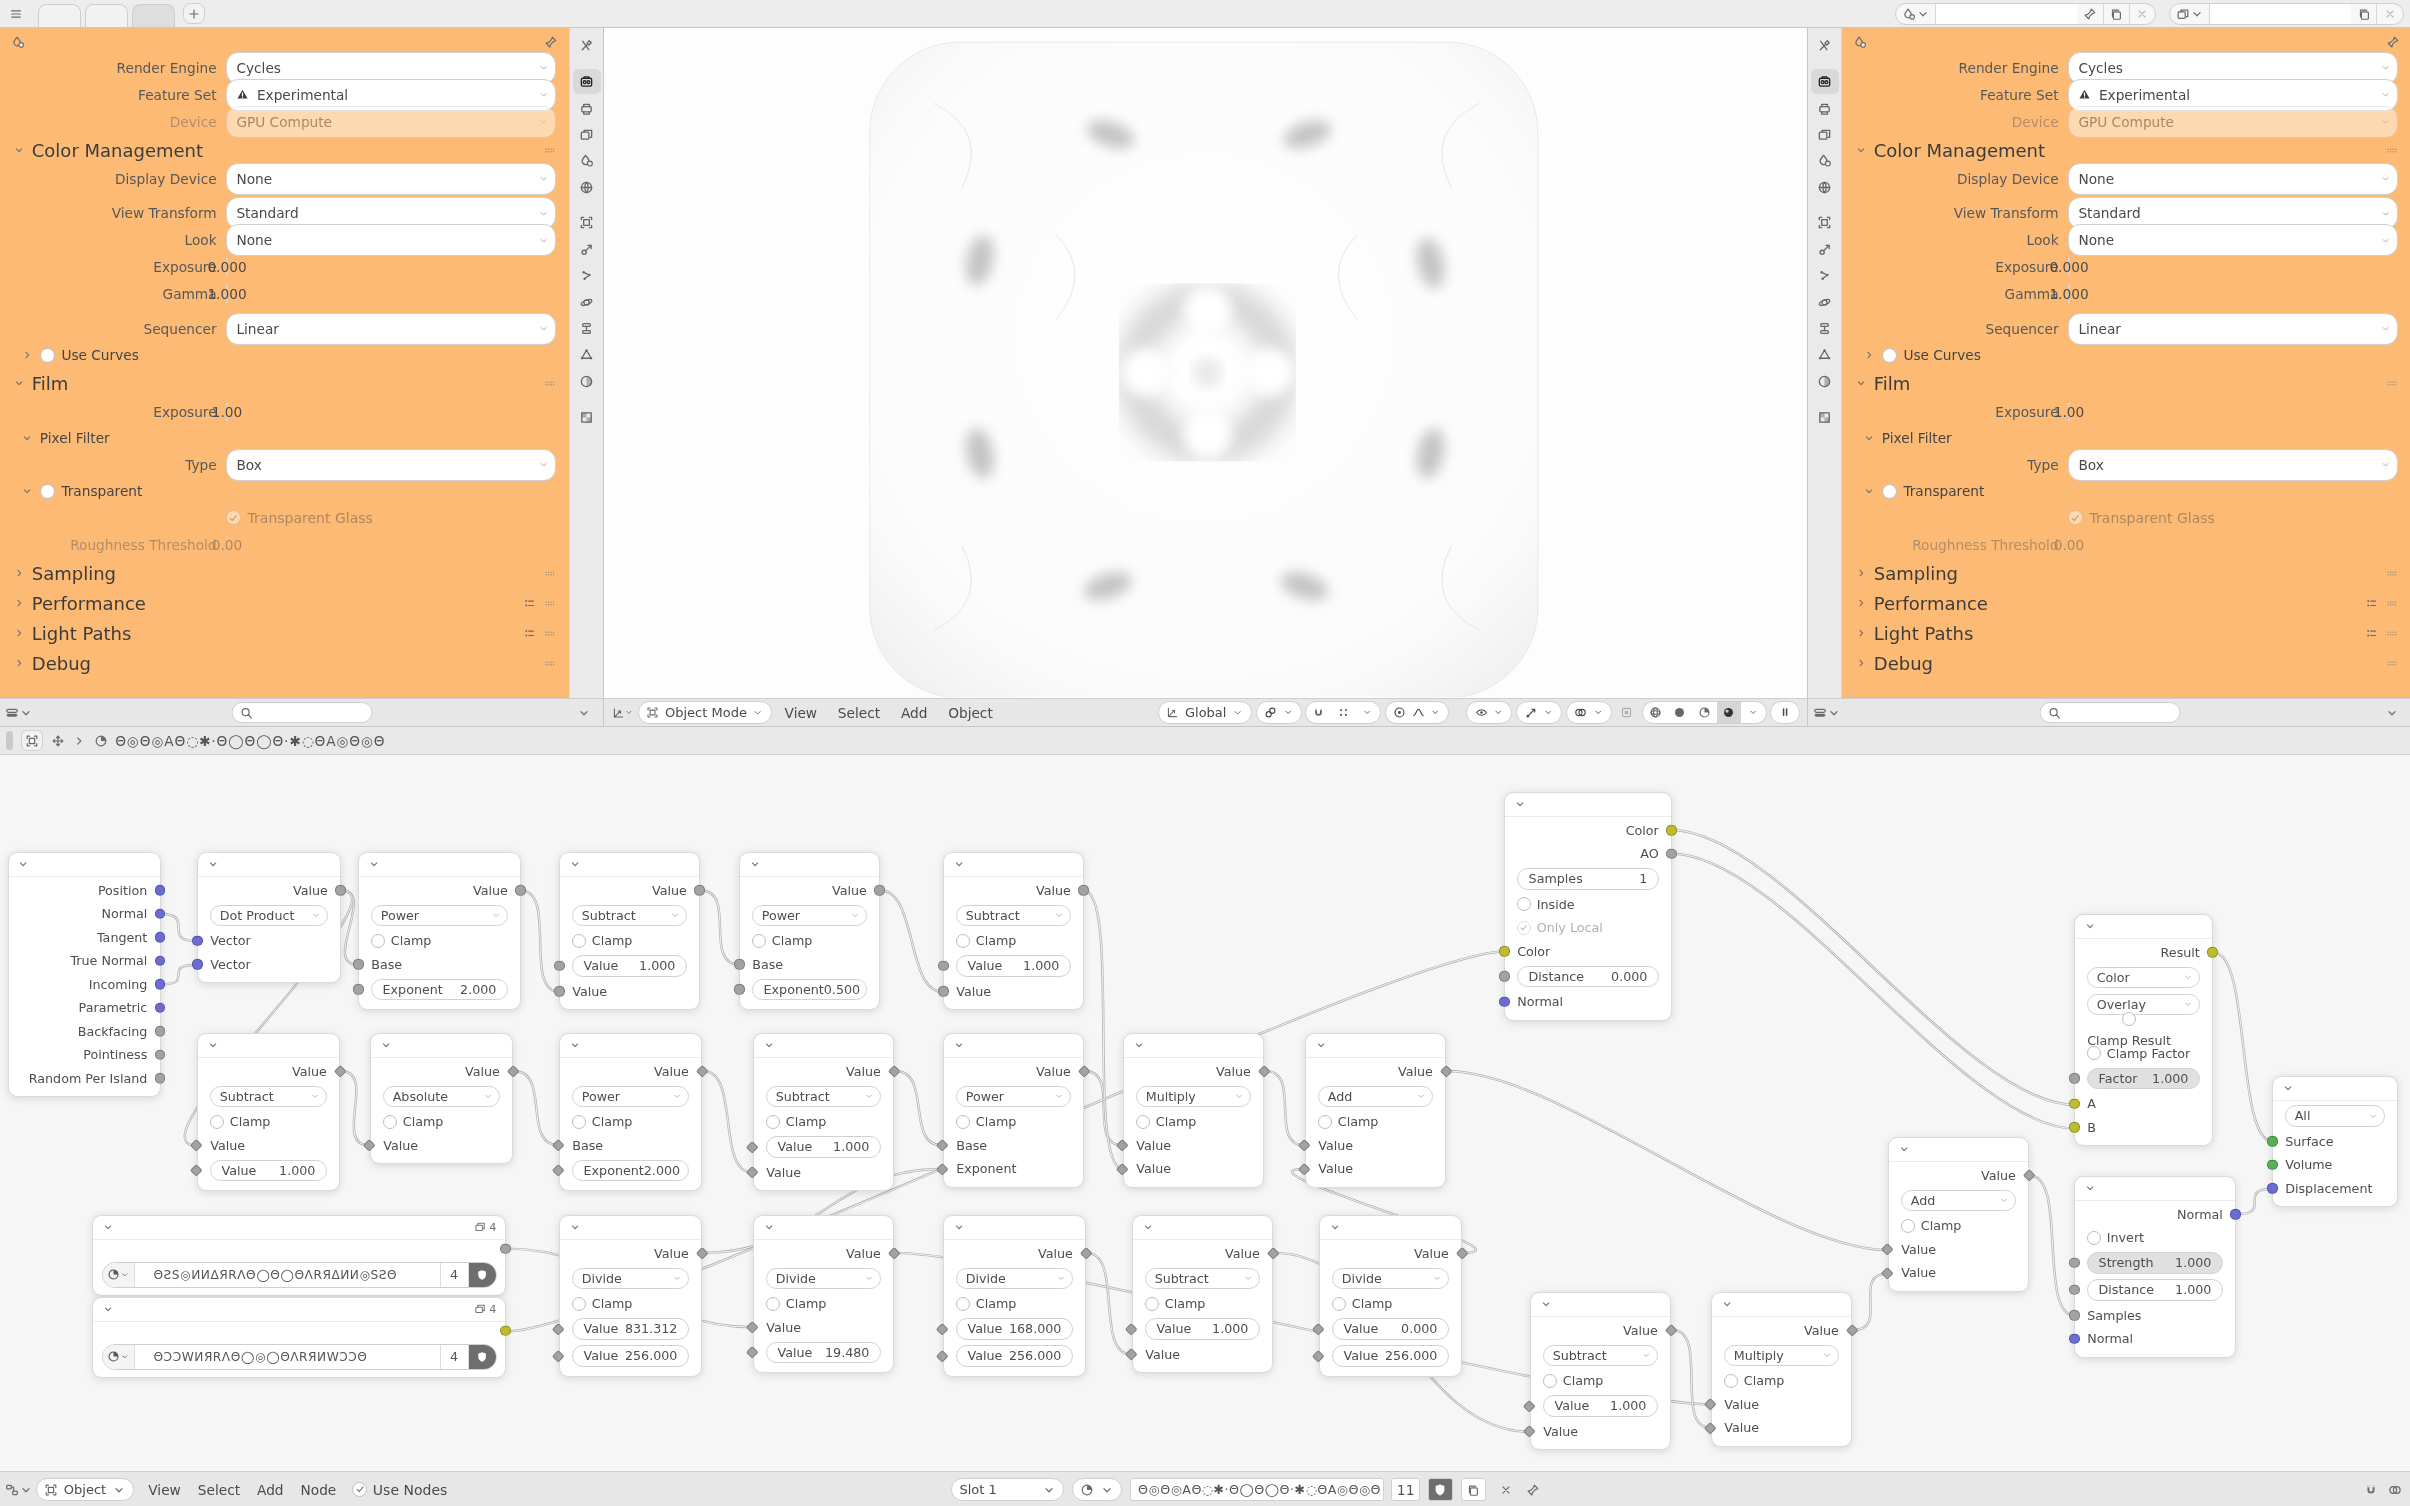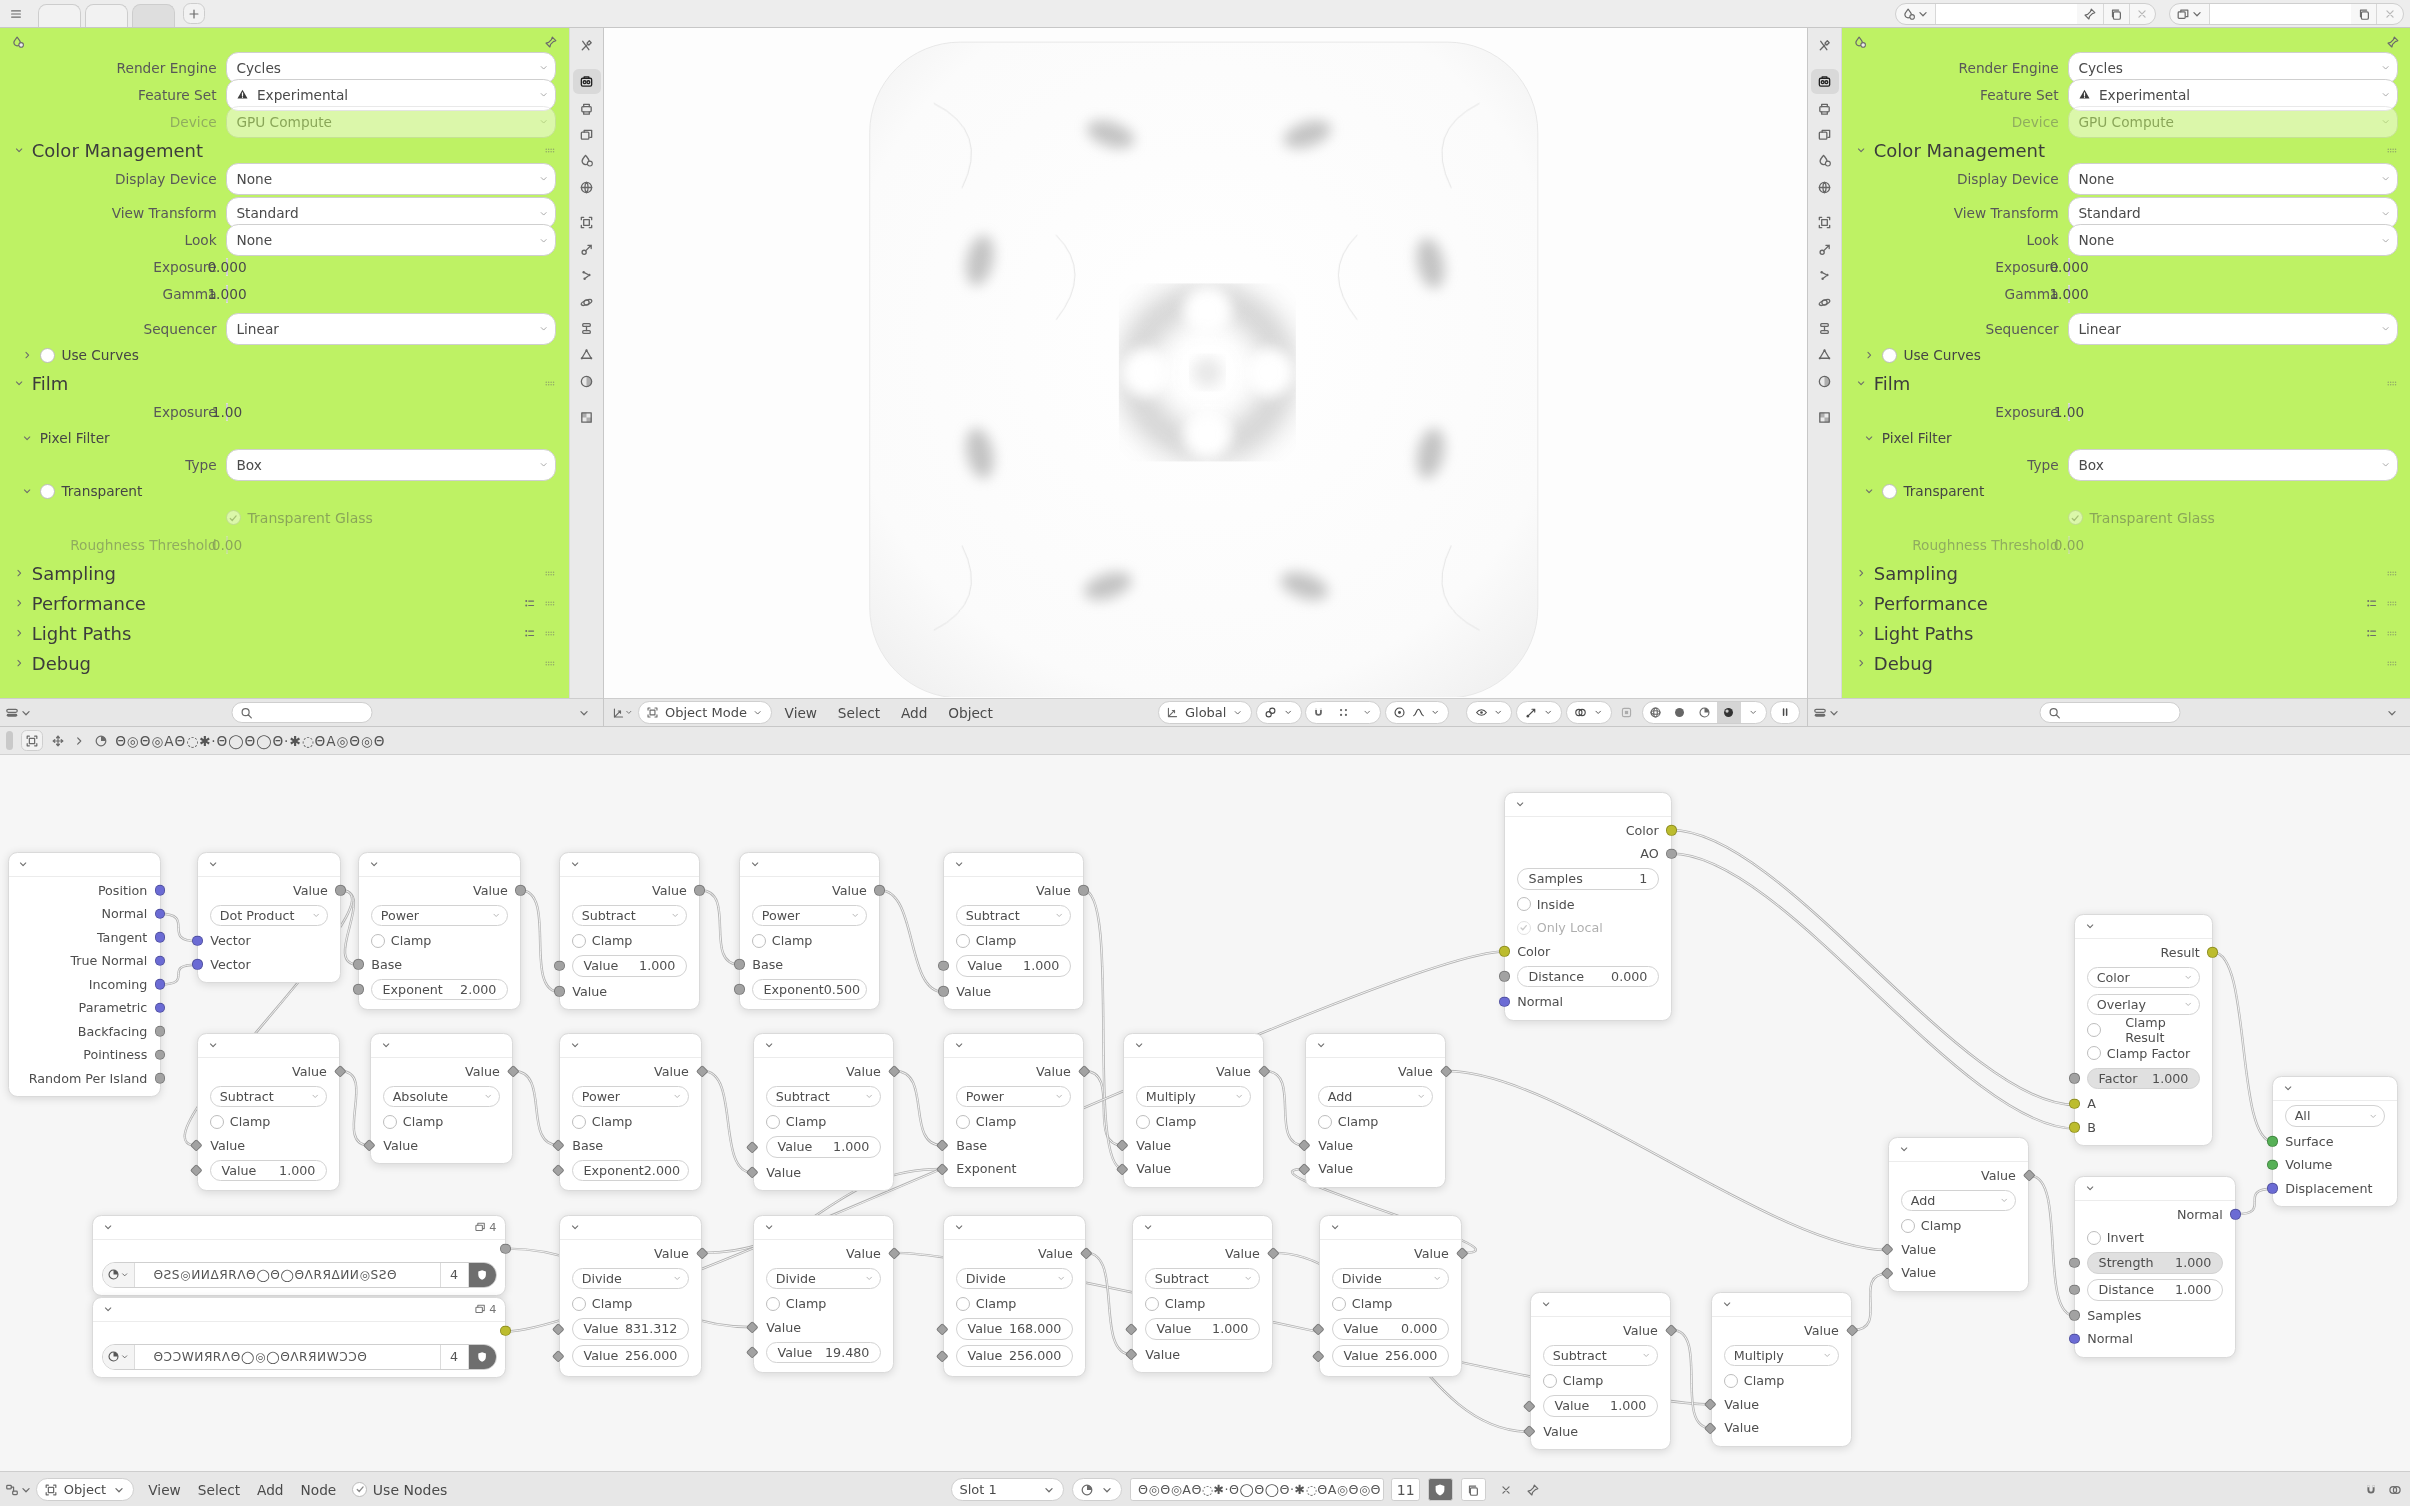--- a/index.html
+++ b/index.html
@@ -14,21 +14,21 @@
 .wtab{width:43px;height:22.6px;border:0.9px solid #cdcdcd;border-bottom:none;border-radius:8.5px 8.5px 0 0;background:#f2f2f2;margin-right:3.8px}
 .wtab.active{background:#dedede}
 .tabplus{align-self:center;width:22.6px;height:21px;border:0.9px solid #cdcdcd;border-radius:7.5px;background:#f2f2f2;display:flex;align-items:center;justify-content:center;margin-left:3.8px}
 .tb-right{position:absolute;right:7.5px;top:2.8px;display:flex;gap:13px;align-items:center}
 .idblock{display:flex;align-items:center;height:22.6px;border:0.9px solid #cfcfcf;border-radius:11.3px;background:#f7f7f7;overflow:hidden}
 .idblock .seg{display:flex;align-items:center;height:100%;padding:0 5.6px;border-right:0.9px solid #d8d8d8}
 .idblock .seg:last-child{border-right:none}
 .idblock .name{width:141px;background:#fff;height:100%;display:flex;align-items:center;padding:0 7.5px;color:#777}
 
 #main{display:flex;height:699px;border-bottom:0.9px solid #c7c7c7}
-.propcol{width:603px;flex:none;display:flex;flex-direction:column;background:#bef264}
+.propcol{width:603px;flex:none;display:flex;flex-direction:column;background:#fdba74}
 .propinner{flex:1;display:flex;min-height:0}
 .tabstrip{width:34px;flex:none;background:#eaeaea;display:flex;flex-direction:column;align-items:center;padding-top:5.6px;gap:1.9px}
 #props-left .tabstrip{border-left:0.9px solid #d8d8d8}
 #props-right .tabstrip{border-right:0.9px solid #d8d8d8}
 .ticon{width:28px;height:24.5px;border-radius:5.6px;display:flex;align-items:center;justify-content:center;color:#666}
 .ticon.active{background:#d9d9d9;color:#222}
 .ticon.gap{margin-top:9.4px}
 .pbody{flex:1;min-width:0;overflow:hidden;padding-top:1.9px}
 .ptop{height:24.5px;display:flex;align-items:center;justify-content:space-between;padding:0 11.3px}
 .prow{height:27px;display:flex;align-items:center}
@@ -2414,21 +2414,21 @@
           <span class="nsel">
             <span>Overlay</span>
             <span class="icon chev">
               <svg viewBox="0 0 16 16" width="10.4" height="10.4">
                 <path d="M4.5 6.5L8 10l3.5-3.5" fill="none" stroke="currentColor" stroke-width="1.4" stroke-linecap="round" stroke-linejoin="round"></path>
               </svg>
             </span>
           </span>
         </div>
         <div class="nrow">
-          <span style="display: inline-flex; align-items: center; gap: 24px;">
+          <span style="display: inline-flex; align-items: center; gap: 7px; flex-direction: column;">
             <span class="nchk"></span>
             <span>Clamp Result</span>
           </span>
         </div>
         <div class="nrow">
           <span style="display: inline-flex; align-items: center; gap: 5.6px;">
             <span class="nchk"></span>
             <span>Clamp Factor</span>
           </span>
         </div>

